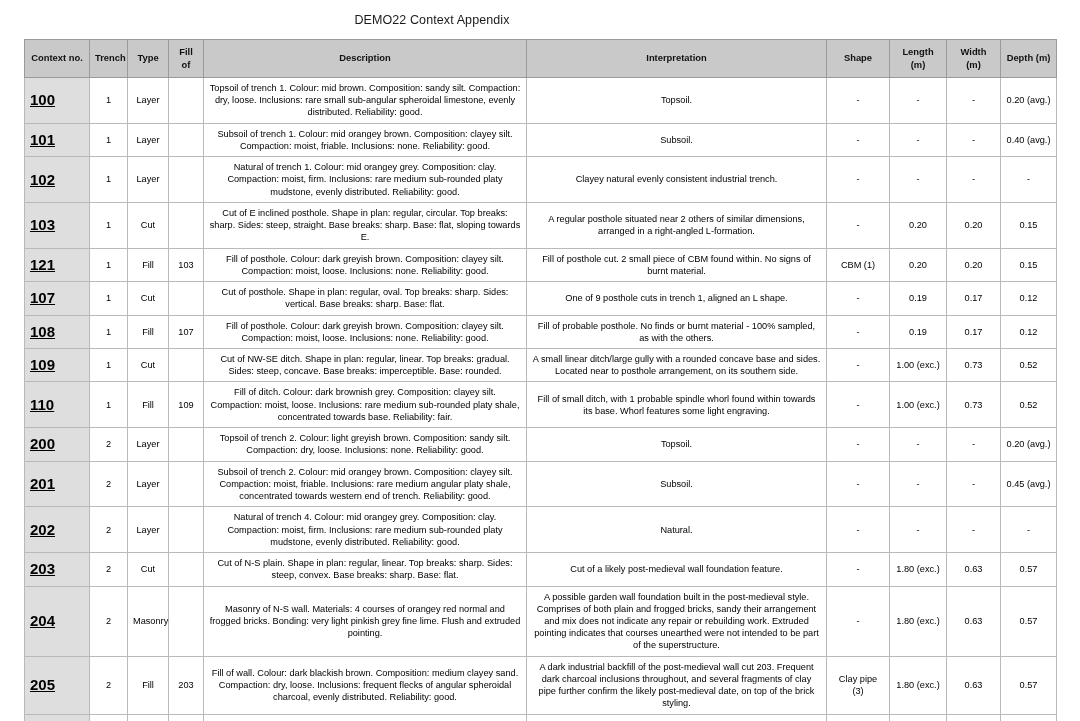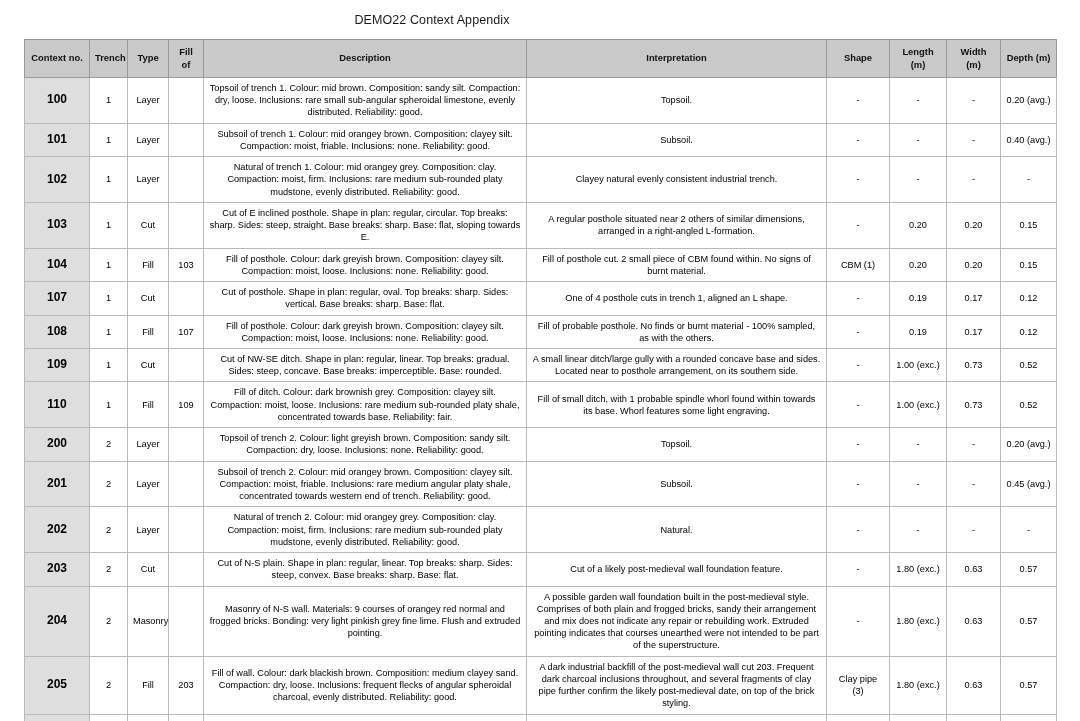--- a/index.html
+++ b/index.html
@@ -61,24 +61,25 @@
   col.c-fillof { width: 35px; }
   col.c-desc   { width: 323px; }
   col.c-interp { width: 300px; }
   col.c-finds  { width: 63px; }
   col.c-len    { width: 57px; }
   col.c-wid    { width: 54px; }
   col.c-dep    { width: 56px; }
 
   td.ctx-cell {
     background: #dedede;
-    text-align: center;
+    text-align: left;
     font-weight: bold;
-    font-size: 12px;
+    font-size: 15px;
     border-right: 2px solid #777777;
+    text-decoration: underline;
   }
   thead th.ctx-head {
     border-right: 1px solid #4d7c0f;
   }
   td.center { text-align: center; }
   td.desc, td.interp {
     text-align: center;
     padding: 5px 6px 5px 6px;
   }
   td.num { text-align: center; font-size: 9.2px; }
@@ -160,38 +161,38 @@
           <td class="center">Cut</td>
           <td class="center"></td>
           <td class="desc">Cut of E inclined posthole. Shape in plan: regular, circular. Top breaks: sharp. Sides: steep, straight. Base breaks: sharp. Base: flat, sloping towards E.</td>
           <td class="interp">A regular posthole situated near 2 others of similar dimensions, arranged in a right-angled L-formation.</td>
           <td class="num">-</td>
           <td class="num">0.20</td>
           <td class="num">0.20</td>
           <td class="num">0.15</td>
         </tr>
         <tr>
-          <td class="ctx-cell">104</td>
+          <td class="ctx-cell">121</td>
           <td class="center">1</td>
           <td class="center">Fill</td>
           <td class="center">103</td>
           <td class="desc">Fill of posthole. Colour: dark greyish brown. Composition: clayey silt. Compaction: moist, loose. Inclusions: none. Reliability: good.</td>
           <td class="interp">Fill of posthole cut. 2 small piece of CBM found within. No signs of burnt material.</td>
           <td class="num">CBM (1)</td>
           <td class="num">0.20</td>
           <td class="num">0.20</td>
           <td class="num">0.15</td>
         </tr>
         <tr>
           <td class="ctx-cell">107</td>
           <td class="center">1</td>
           <td class="center">Cut</td>
           <td class="center"></td>
           <td class="desc">Cut of posthole. Shape in plan: regular, oval. Top breaks: sharp. Sides: vertical. Base breaks: sharp. Base: flat.</td>
-          <td class="interp">One of 4 posthole cuts in trench 1, aligned an L shape.</td>
+          <td class="interp">One of 9 posthole cuts in trench 1, aligned an L shape.</td>
           <td class="num">-</td>
           <td class="num">0.19</td>
           <td class="num">0.17</td>
           <td class="num">0.12</td>
         </tr>
         <tr>
           <td class="ctx-cell">108</td>
           <td class="center">1</td>
           <td class="center">Fill</td>
           <td class="center">107</td>
@@ -248,21 +249,21 @@
           <td class="num">-</td>
           <td class="num">-</td>
           <td class="num">-</td>
           <td class="num">0.45 (avg.)</td>
         </tr>
         <tr>
           <td class="ctx-cell">202</td>
           <td class="center">2</td>
           <td class="center">Layer</td>
           <td class="center"></td>
-          <td class="desc">Natural of trench 2. Colour: mid orangey grey. Composition: clay. Compaction: moist, firm. Inclusions: rare medium sub-rounded platy mudstone, evenly distributed. Reliability: good.</td>
+          <td class="desc">Natural of trench 4. Colour: mid orangey grey. Composition: clay. Compaction: moist, firm. Inclusions: rare medium sub-rounded platy mudstone, evenly distributed. Reliability: good.</td>
           <td class="interp">Natural.</td>
           <td class="num">-</td>
           <td class="num">-</td>
           <td class="num">-</td>
           <td class="num">-</td>
         </tr>
         <tr>
           <td class="ctx-cell">203</td>
           <td class="center">2</td>
           <td class="center">Cut</td>
@@ -272,21 +273,21 @@
           <td class="num">-</td>
           <td class="num">1.80 (exc.)</td>
           <td class="num">0.63</td>
           <td class="num">0.57</td>
         </tr>
         <tr>
           <td class="ctx-cell">204</td>
           <td class="center">2</td>
           <td class="center">Masonry</td>
           <td class="center"></td>
-          <td class="desc">Masonry of N-S wall. Materials: 9 courses of orangey red normal and frogged bricks. Bonding: very light pinkish grey fine lime. Flush and extruded pointing.</td>
+          <td class="desc">Masonry of N-S wall. Materials: 4 courses of orangey red normal and frogged bricks. Bonding: very light pinkish grey fine lime. Flush and extruded pointing.</td>
           <td class="interp">A possible garden wall foundation built in the post-medieval style. Comprises of both plain and frogged bricks, sandy their arrangement and mix does not indicate any repair or rebuilding work.  Extruded pointing indicates that courses unearthed were not intended to be part of the superstructure.</td>
           <td class="num">-</td>
           <td class="num">1.80 (exc.)</td>
           <td class="num">0.63</td>
           <td class="num">0.57</td>
         </tr>
         <tr>
           <td class="ctx-cell">205</td>
           <td class="center">2</td>
           <td class="center">Fill</td>

